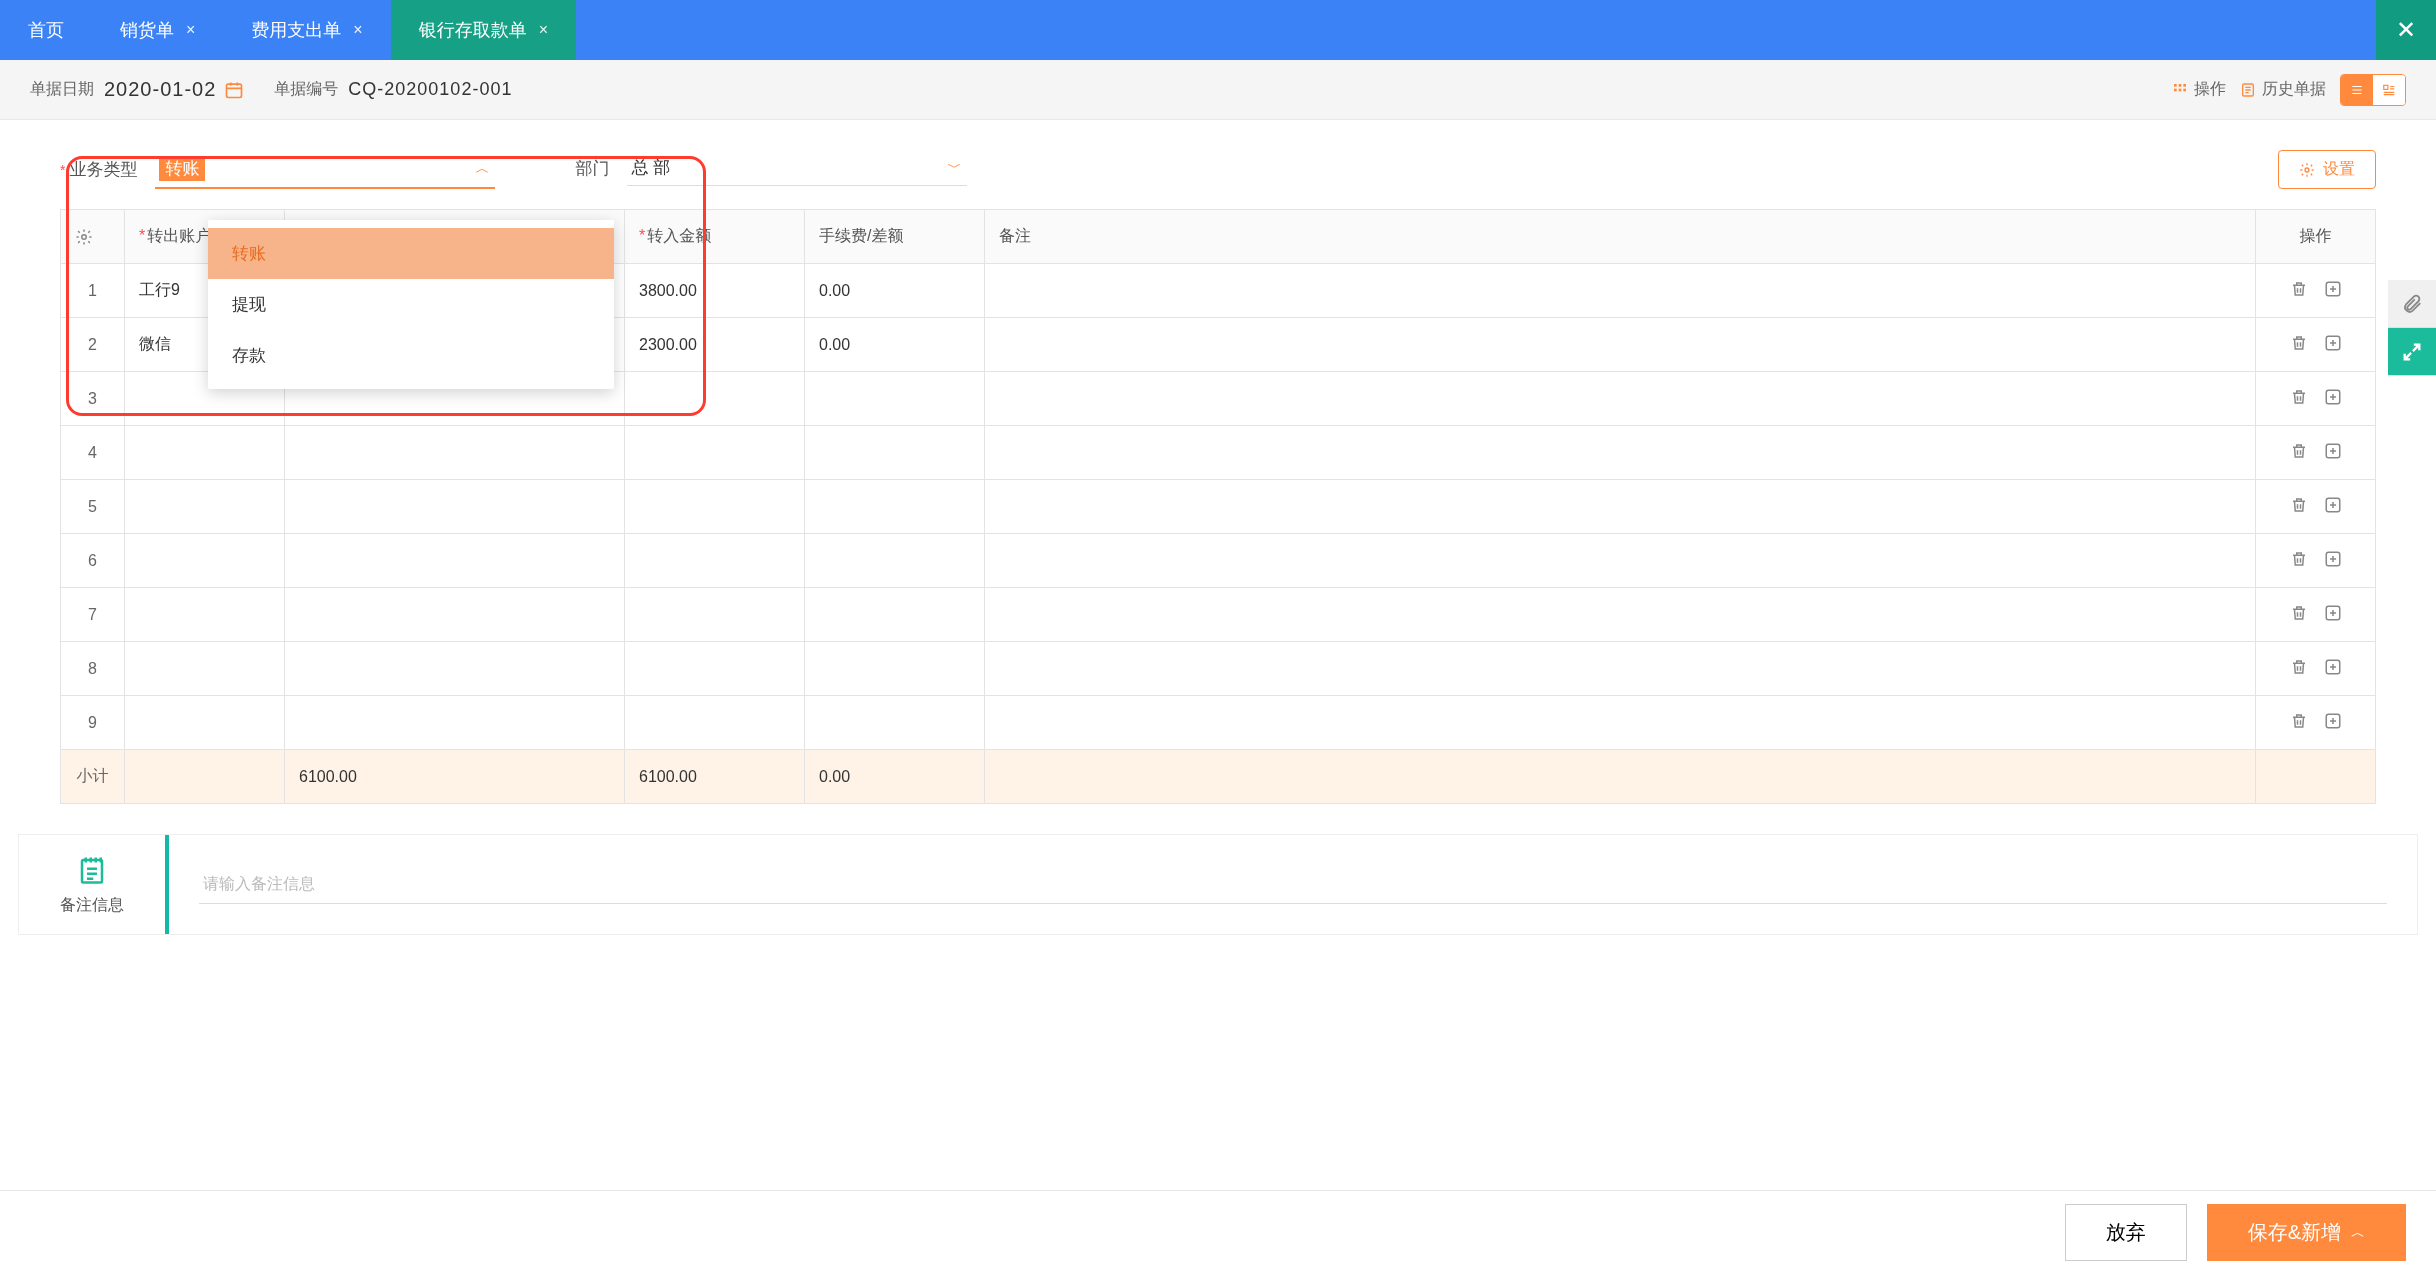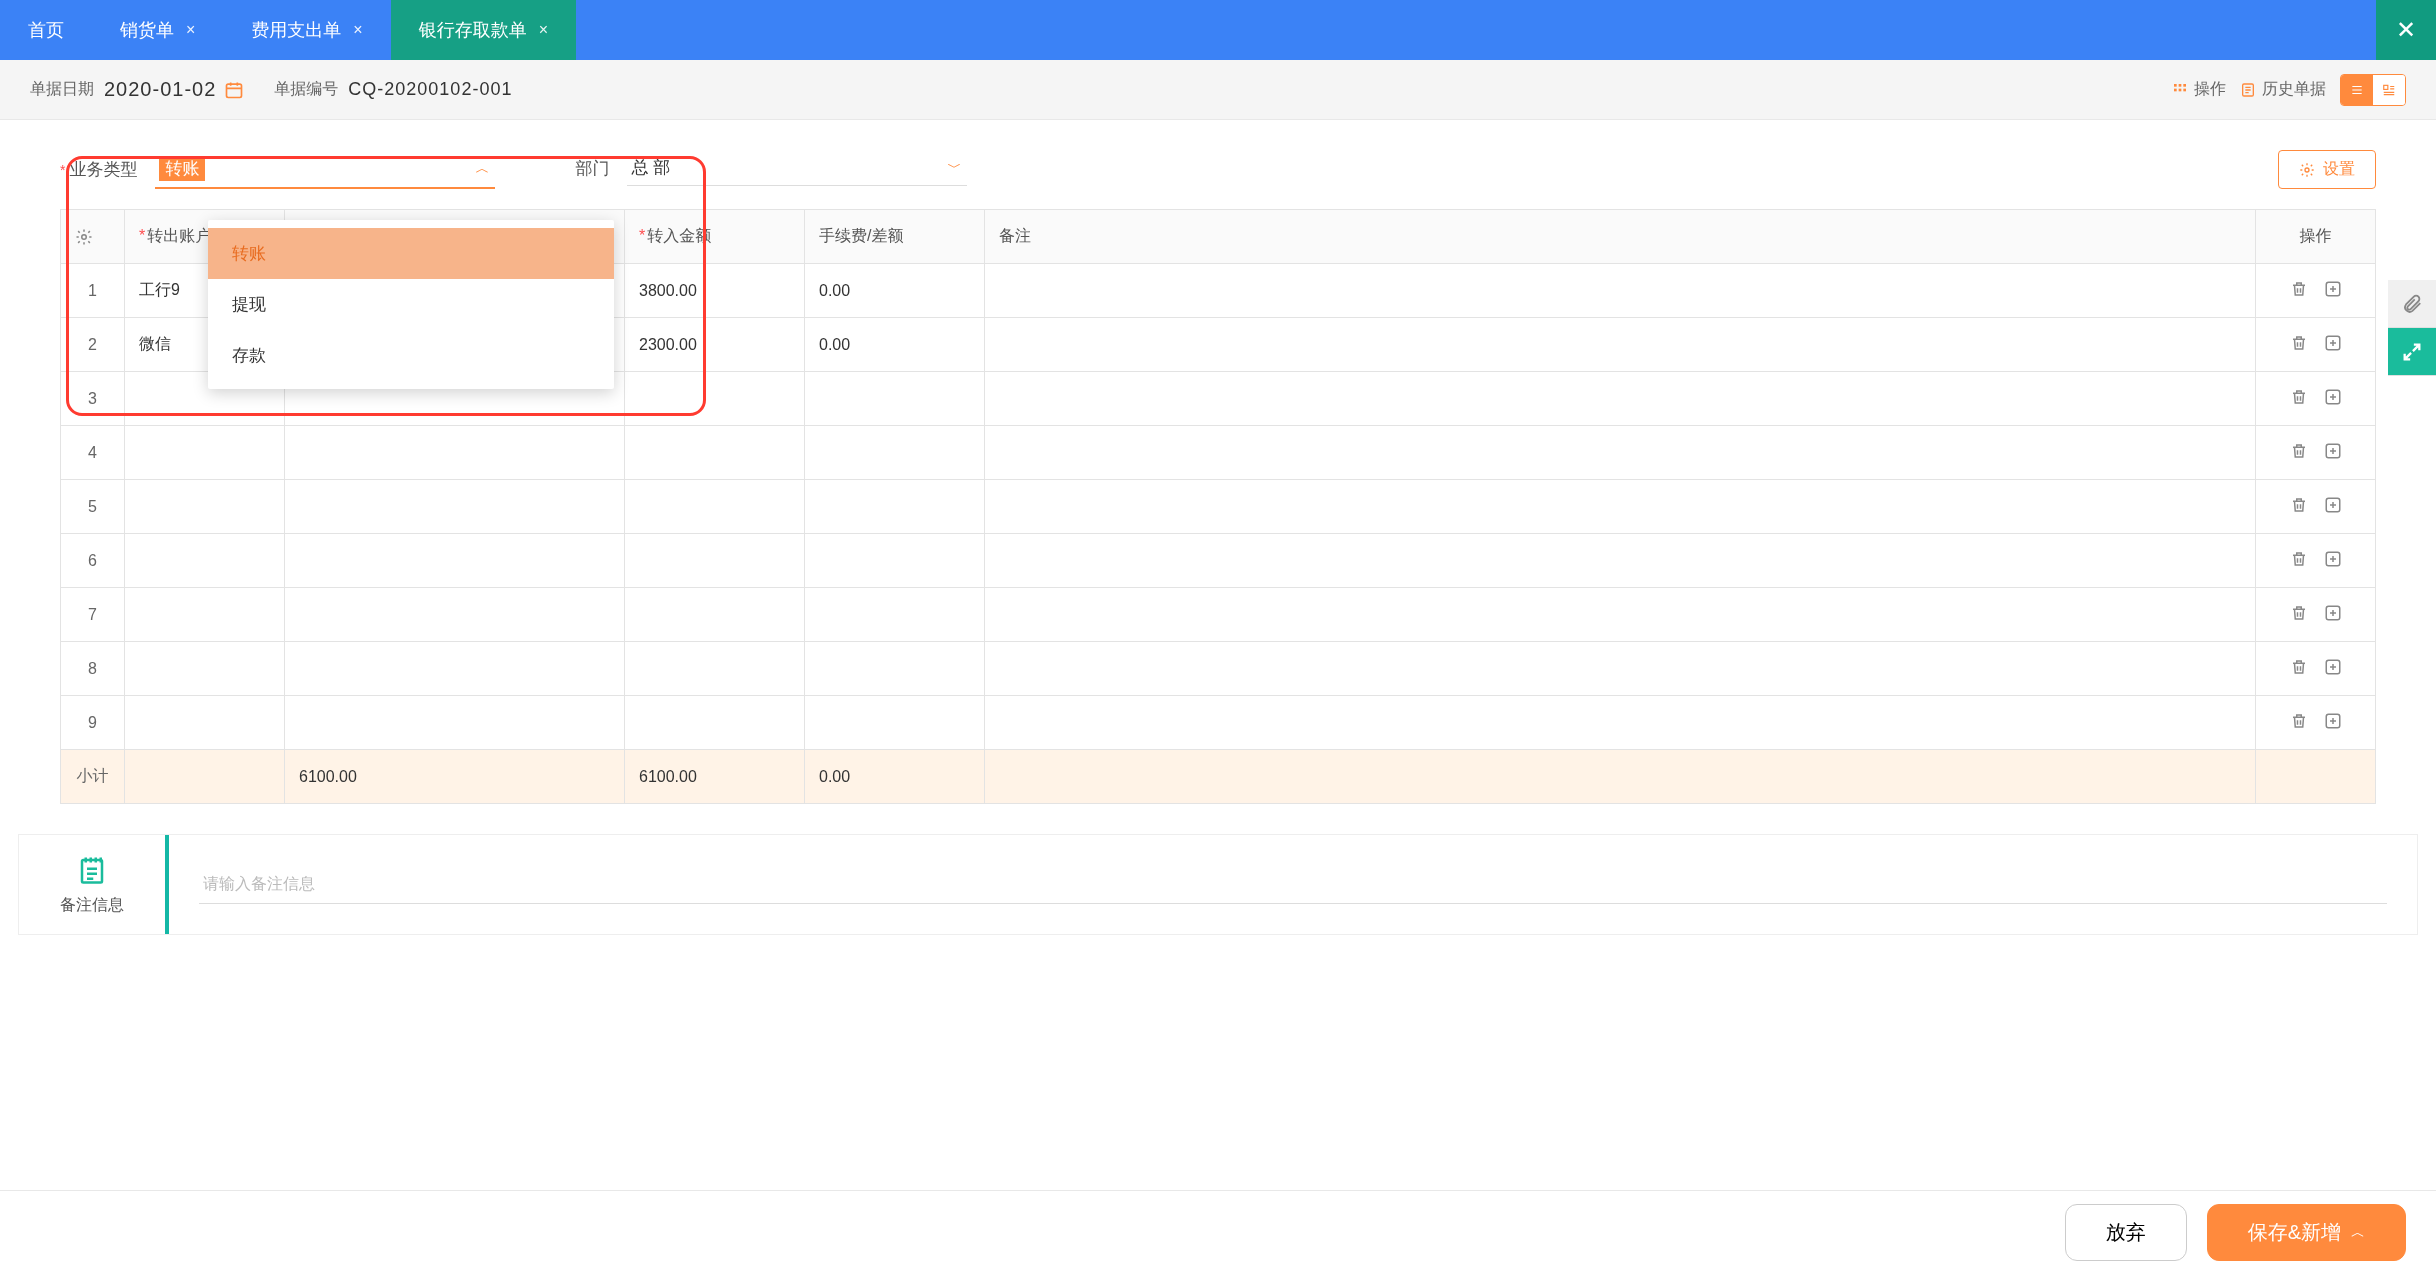--- a/index.html
+++ b/index.html
@@ -61,21 +61,21 @@
 
 
 .remarks { display: flex; align-items: center; margin: 30px 18px 0 18px; border: 1px solid #eee; background: #fff; }
 .remarks .rlabel { width: 150px; display: flex; flex-direction: column; align-items: center; justify-content: center; gap: 8px; padding: 18px 0; border-right: 4px solid #14b8a6; color: #555; font-size: 16px; }
 .remarks .note-icon { color: #1abc9c; }
 .remarks input { flex: 1; border: none; border-bottom: 1px solid #ddd; margin: 0 30px; padding: 10px 4px; font-size: 16px; outline: none; }
 .remarks input::placeholder { color: #bbb; }
 
 
 .footer { position: absolute; left: 0; right: 0; bottom: 0; height: 84px; border-top: 1px solid #e8e8e8; display: flex; align-items: center; justify-content: flex-end; padding: 0 30px; gap: 20px; background: #fff; }
-.btn { padding: 14px 40px; border-radius: 12px; font-size: 20px; cursor: pointer; border: 1px solid #ccc; background: #fff; }
+.btn { padding: 14px 40px; border-radius: 0; font-size: 20px; cursor: pointer; border: 1px solid #ccc; background: #fff; }
 .btn.primary { background: #ff8a3d; color: #fff; border-color: #ff8a3d; display: flex; align-items: center; gap: 10px; }
 .btn.primary .chev { font-size: 14px; }
 
 
 .siderail { position: absolute; right: 0; top: 280px; display: flex; flex-direction: column; gap: 0; }
 .siderail .railbtn { width: 48px; height: 48px; display: flex; align-items: center; justify-content: center; background: #f0f0f0; color: #888; cursor: pointer; border-bottom: 1px solid #e0e0e0; }
 .siderail .railbtn.active { background: #1abc9c; color: #fff; }
 
 svg { display: block; }
 </style>

